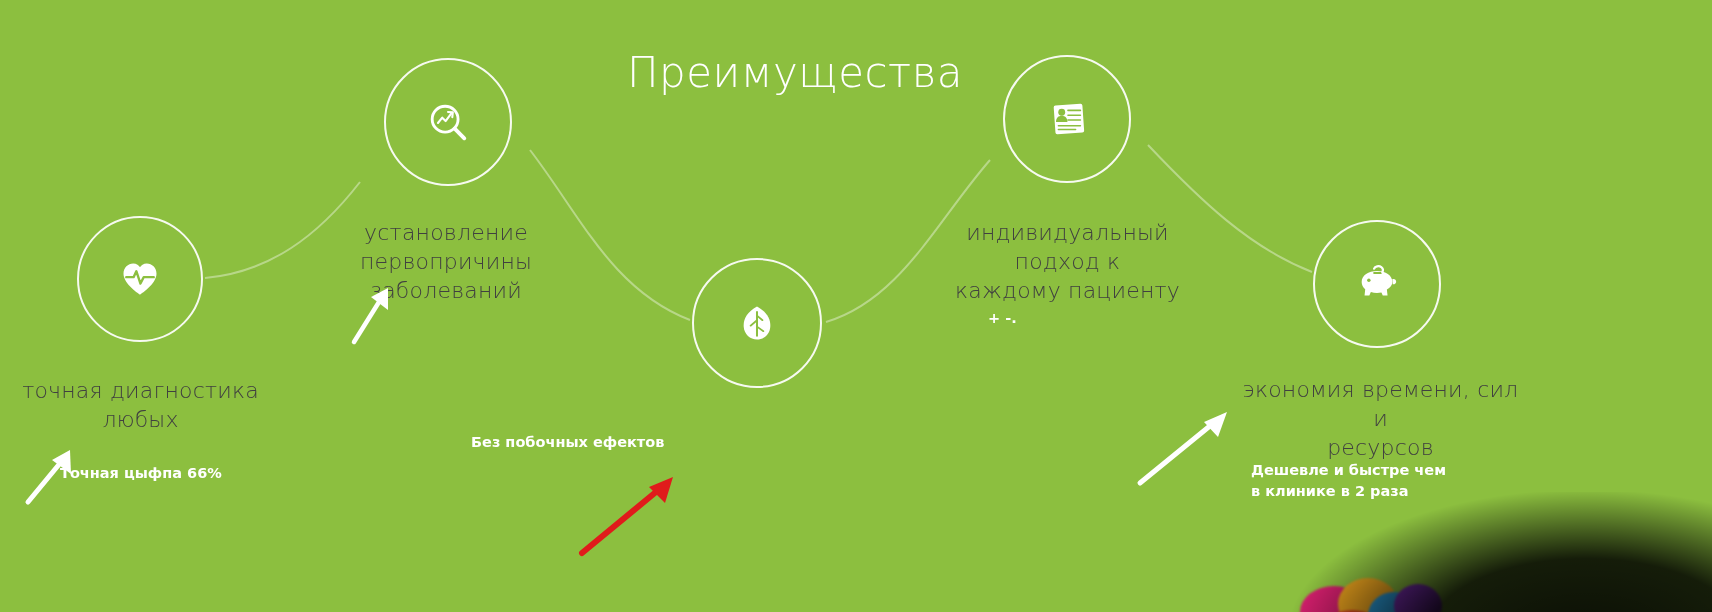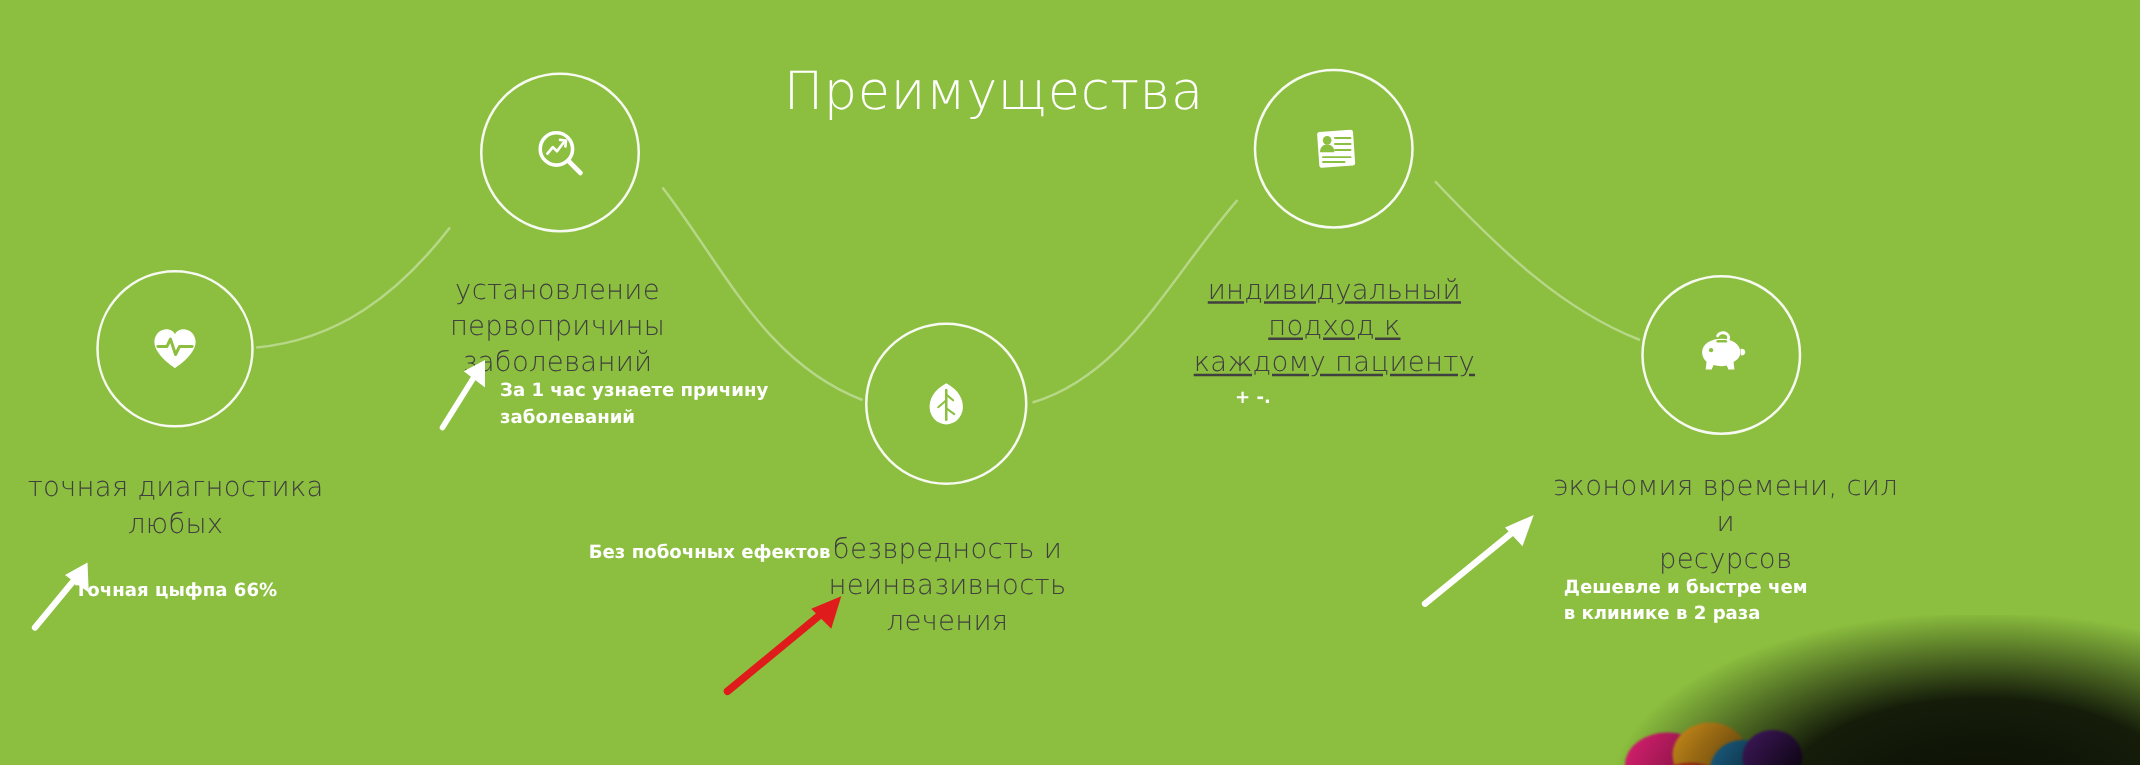--- a/index.html
+++ b/index.html
@@ -114,35 +114,27 @@
     </svg>
   </div>
   <div class="caption" style="left:290px;top:218px;width:312px;">
     <span>установление</span><br>
     <span>первопричины заболеваний</span>
   </div>
   <svg class="arrow" style="left:348px;top:284px;" width="48" height="62" viewBox="0 0 48 62">
     <path d="M6 58 L36 10" stroke="#ffffff" stroke-width="4.5" stroke-linecap="round"></path>
     <path d="M40 4 L40 26 L23 13 Z" fill="#ffffff"></path>
   </svg>
-  <div class="note" style="left:400px;top:303px;width:230px;">
-    <span>За 1 час узнаете причину</span><br>
-    <span>заболеваний</span>
-  </div>
 
   <div class="node-circle" style="left:692px;top:258px;width:130px;height:130px;">
     <svg width="44" height="44" viewBox="0 0 48 48">
       <path d="M24 6 C13 12 9 20 9.5 28 C10 36 16.5 42 24 42 C31.5 42 38 36 38.5 28 C39 20 35 12 24 6 Z" fill="#ffffff"></path>
       <path d="M24 12 L24 38" stroke="#8cbf3f" stroke-width="2.2" stroke-linecap="round"></path>
       <path d="M24 21 L17 27 M24 28 L31 33 M24 16 L30 21" stroke="#8cbf3f" stroke-width="1.8" stroke-linecap="round"></path>
     </svg>
-  </div>
-  <div class="caption" style="left:616px;top:425px;width:284px;">
-    <span>безвредность и</span><br>
-    <span>неинвазивность лечения</span>
   </div>
   <div class="note" style="left:471px;top:432px;width:200px;">
     <span>Без побочных ефектов</span>
   </div>
   <svg class="arrow" style="left:570px;top:465px;" width="120" height="95" viewBox="0 0 120 95">
     <path d="M12 88 L92 22" stroke="#e01b1b" stroke-width="6" stroke-linecap="round"></path>
     <path d="M103 12 L95 38 L79 22 Z" fill="#e01b1b"></path>
   </svg>
 
   <div class="node-circle" style="left:1003px;top:55px;width:128px;height:128px;">
@@ -152,21 +144,21 @@
         <path d="M25 15 H38"></path>
           <path d="M25 20 H38"></path>
           <path d="M25 25 H38"></path>
         <path d="M15 31 H38"></path>
           <path d="M15 35 H33"></path>
       </g>
       <circle cx="18.5" cy="17" r="3.6" fill="#8cbf3f"></circle>
       <path d="M12.5 27 C12.5 22.6 15.2 20.5 18.5 20.5 C21.8 20.5 24.5 22.6 24.5 27 Z" fill="#8cbf3f"></path>
     </svg>
   </div>
-  <div class="caption" style="left:920px;top:218px;width:295px;text-decoration:underline;">
+  <div class="caption" style="left:920px;top:218px;width:295px;">
     <span>индивидуальный подход к</span><br>
     <span>каждому пациенту</span>
   </div>
   <div class="note" style="left:988px;top:308px;width:120px;">
     <span>+ -.</span>
   </div>
 
   <div class="node-circle" style="left:1313px;top:220px;width:128px;height:128px;">
     <svg width="46" height="46" viewBox="0 0 48 48">
       <path d="M40 22 C40 15 33 10.5 24 10.5 C15 10.5 8 15 8 22 C8 25 9.4 27.6 11.7 29.6 L11 36 H16 L17.6 32.4 C19.6 33 21.7 33.3 24 33.3 C25.6 33.3 27.2 33.1 28.6 32.8 L30 36 H35 L34.3 29.8 C37.8 27.9 40 25.2 40 22 Z" fill="#ffffff"></path>

